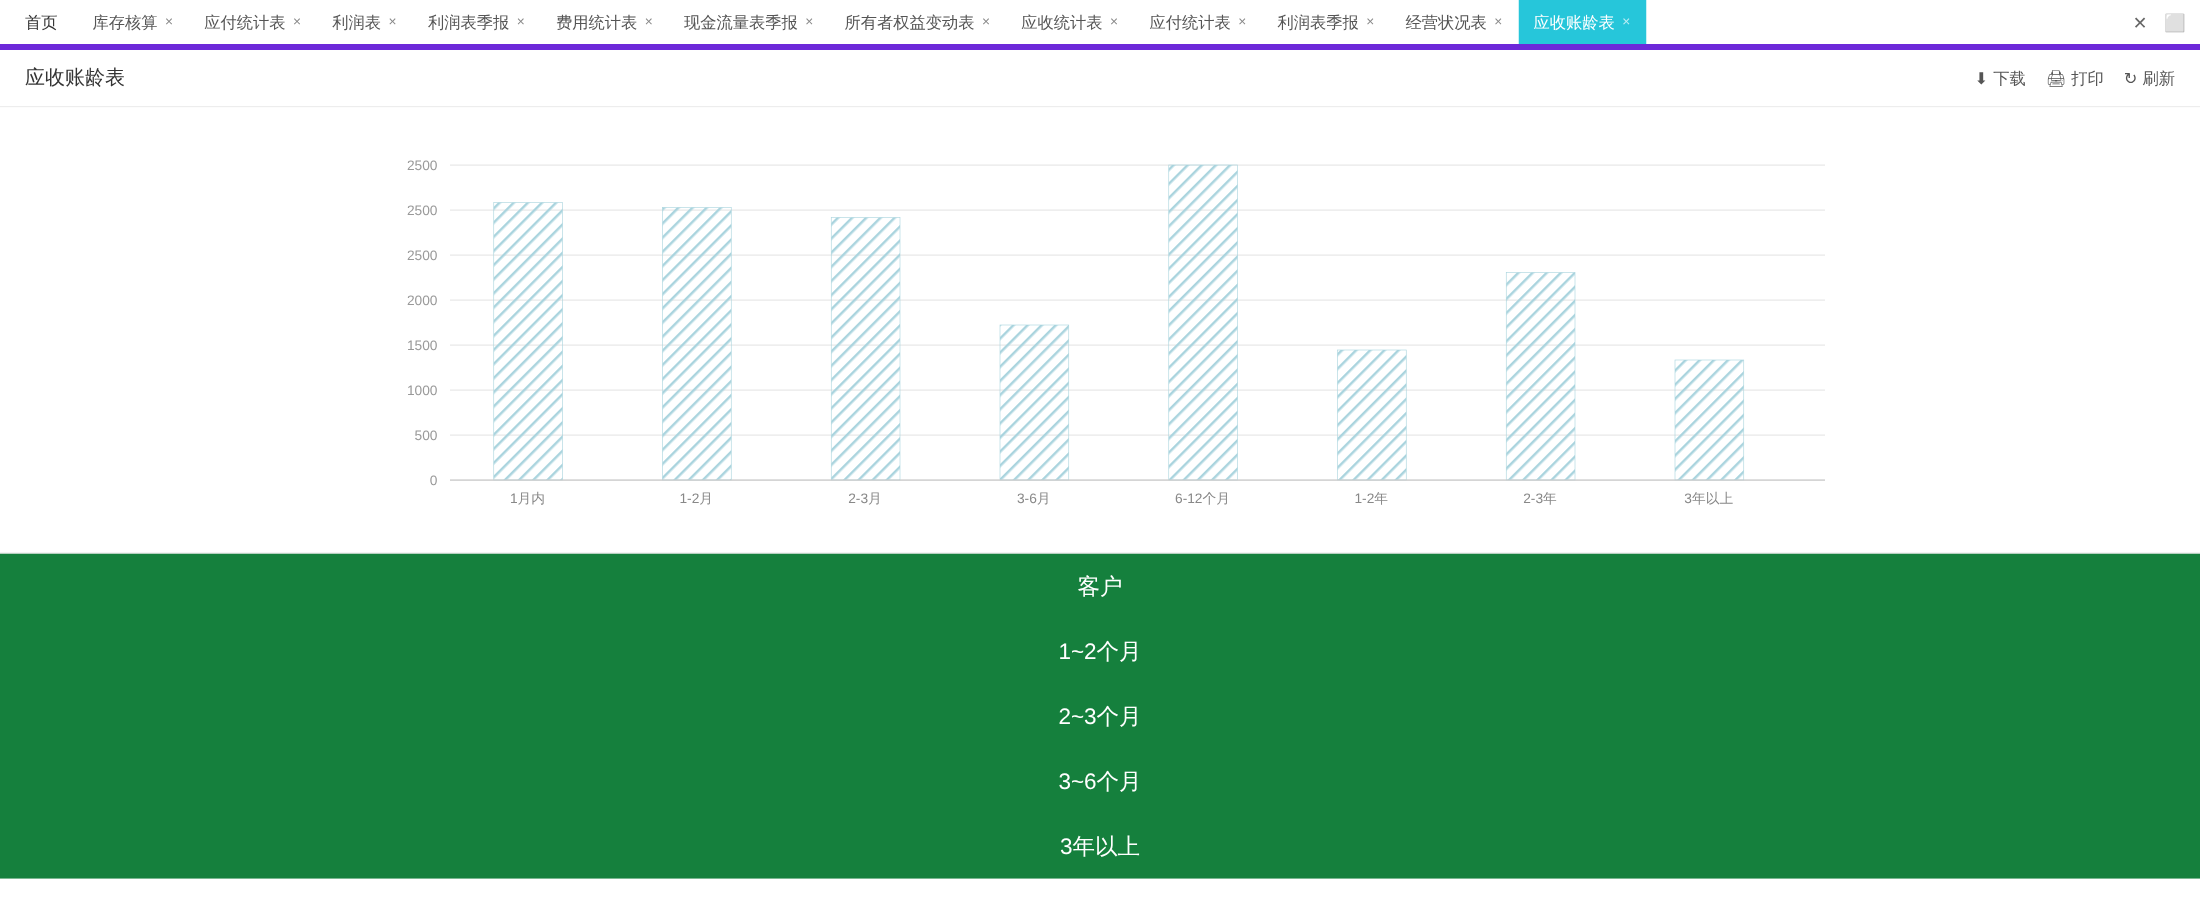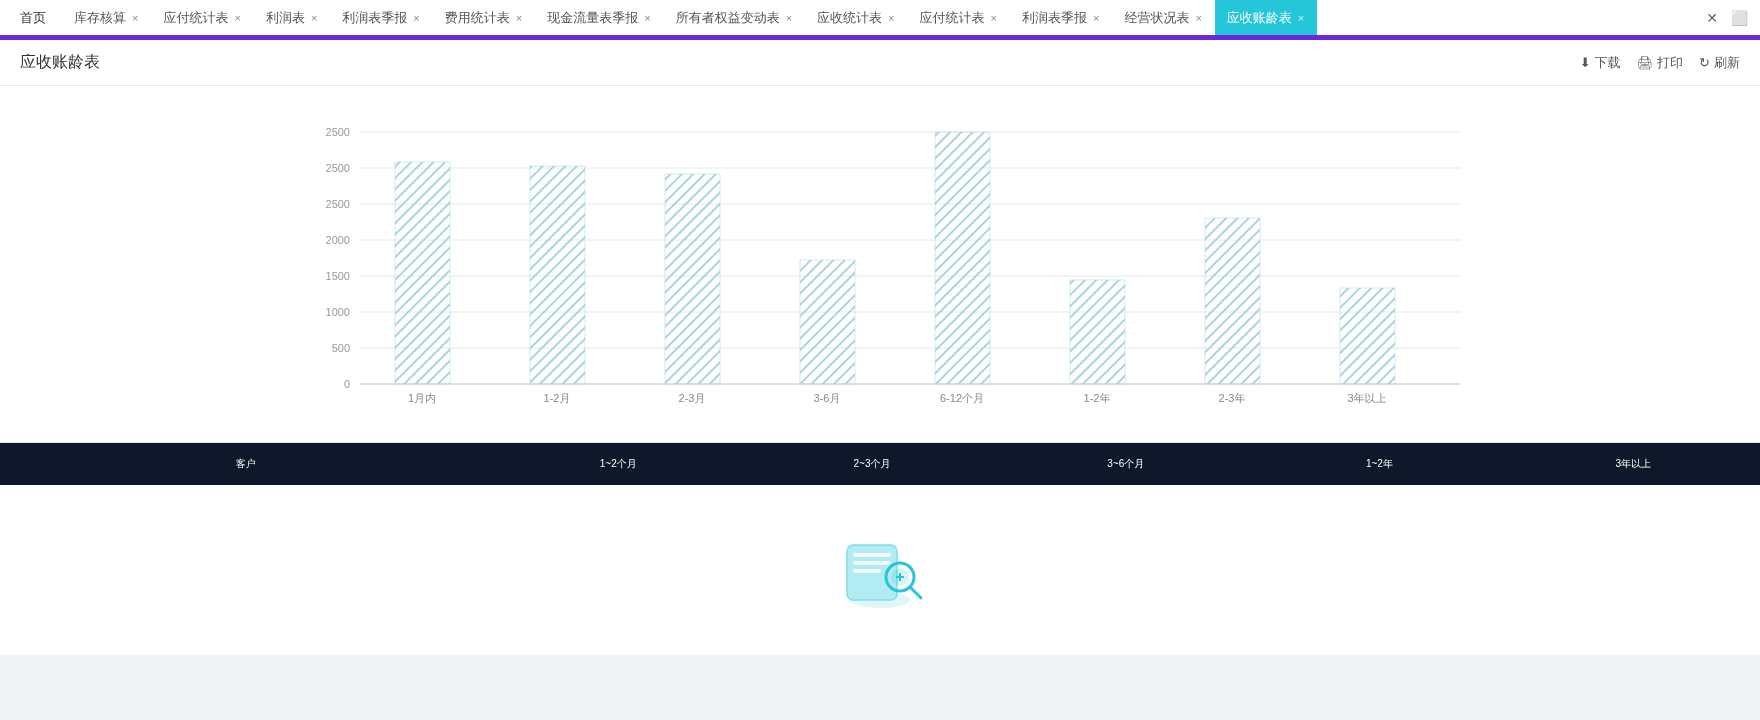--- a/index.html
+++ b/index.html
@@ -115,23 +115,24 @@
     }
 
     .chart-svg {
       width: 100%;
       height: 100%;
     }
 
     
     .table-header {
       display: flex;
-      background: #0f172a;
+      background: #15803d;
       color: #fff;
-      font-size: 10px;
+      font-size: 18px;
+      flex-direction: column;
     }
     .table-header-cell {
       flex: 1;
       text-align: center;
       padding: 14px 8px;
       font-weight: 400;
     }
     .table-header-cell:first-child {
       flex: 2;
     }
@@ -284,21 +285,20 @@
         <line x1="80" y1="262" x2="1180" y2="262" stroke="#ccc" stroke-width="1"></line>
       </svg>
     </div>
   </div>
 
   <div class="table-header" id="table-header-row">
   <div class="table-header-cell">客户</div>
       <div class="table-header-cell">1~2个月</div>
       <div class="table-header-cell">2~3个月</div>
       <div class="table-header-cell">3~6个月</div>
-      <div class="table-header-cell">1~2年</div>
       <div class="table-header-cell">3年以上</div>
     </div>
 
   <div class="empty-state">
 
     <svg width="110" height="90" viewBox="0 0 110 90">
 
       <ellipse cx="55" cy="75" rx="30" ry="8" fill="rgba(38,198,218,0.15)"></ellipse>
 
       <rect x="22" y="20" width="50" height="55" rx="6" fill="#b2ebf2" stroke="#80deea" stroke-width="1.5"></rect>

